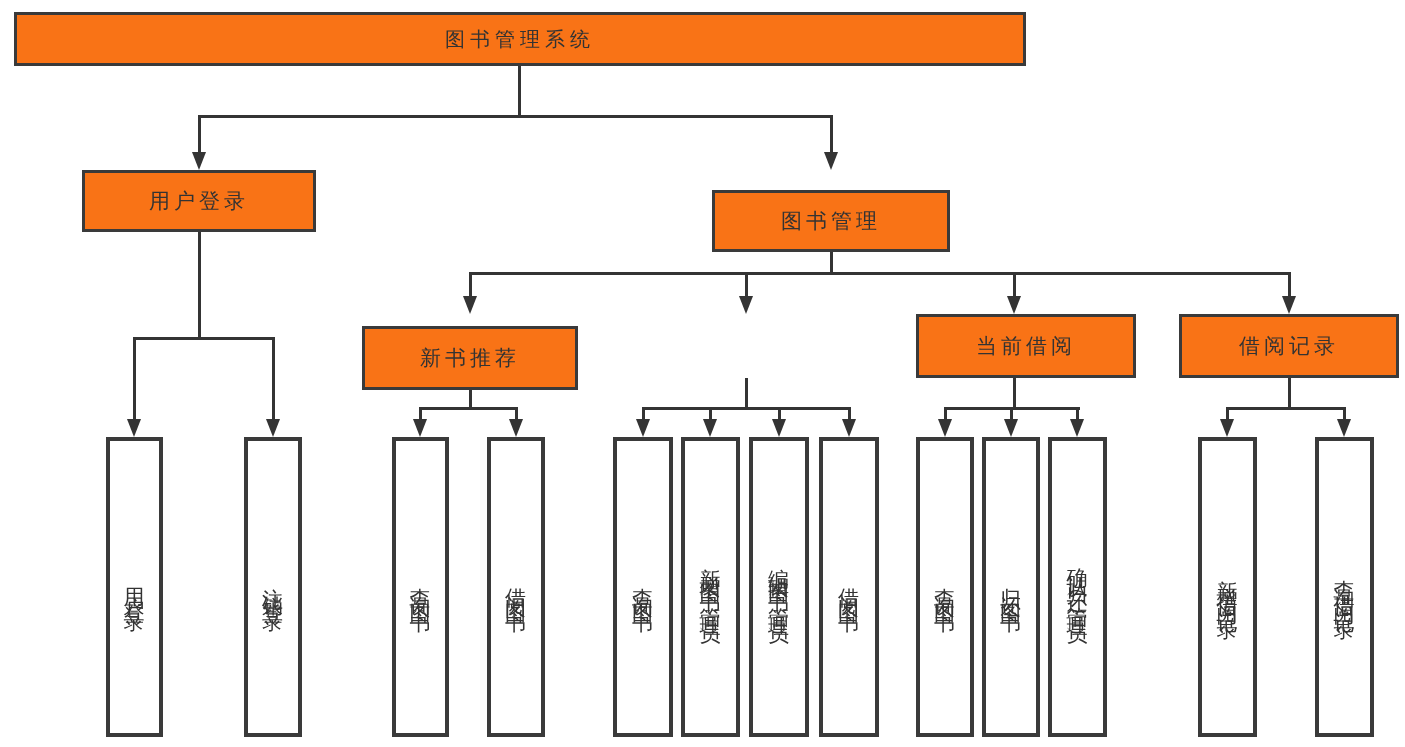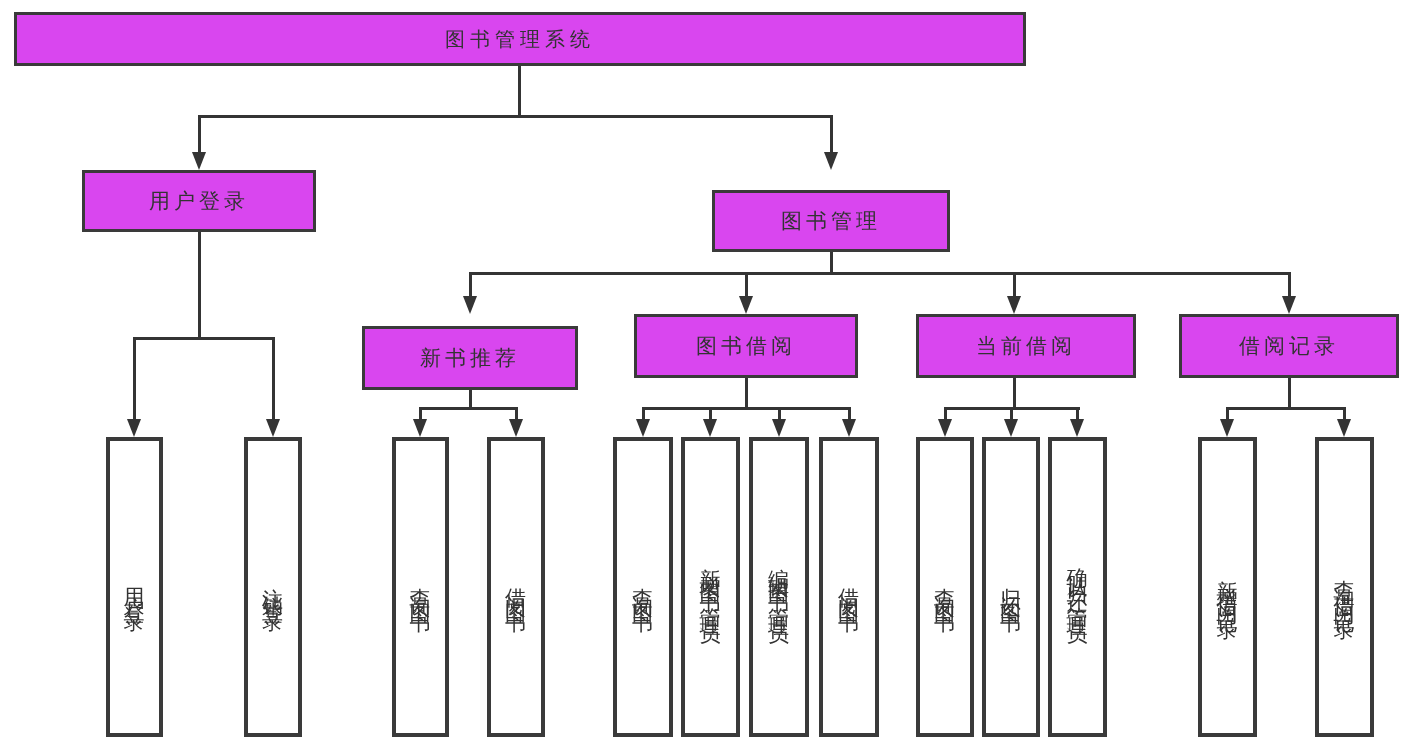--- a/index.html
+++ b/index.html
@@ -15,21 +15,21 @@
     width:1405px;
     height:747px;
     background:var(--background);
     overflow:hidden;
     font-family:"Liberation Sans", sans-serif;
   }
   .hbox{
     position:absolute;
     box-sizing:border-box;
     border:3px solid var(--box-border);
-    background:#d946ef;
+    background:#f97316;
     display:flex;
     align-items:center;
     justify-content:center;
     color:var(--text);
     font-size:21px;
     letter-spacing:4px;
     z-index:2;
   }
   .hbox.root{font-size:20px;letter-spacing:5px;}
   .vbox{
@@ -109,23 +109,20 @@
   <div class="vline" style="left:745px;top:272px;height:26px;"></div>
   <div class="arrowhead" style="left:739px;top:296px;"></div>
   <div class="vline" style="left:1013px;top:272px;height:26px;"></div>
   <div class="arrowhead" style="left:1007px;top:296px;"></div>
   <div class="vline" style="left:1288px;top:272px;height:26px;"></div>
   <div class="arrowhead" style="left:1282px;top:296px;"></div>
 
   <div class="hbox" style="left:362px;top:326px;width:216px;height:64px;">
     <span>新书推荐</span>
   </div>
-  <div class="hbox" style="left:634px;top:314px;width:224px;height:64px;">
-    <span>图书借阅</span>
-  </div>
   <div class="hbox" style="left:904px;top:314px;width:220px;height:64px;margin-left:12px;">
     <span>当前借阅</span>
   </div>
   <div class="hbox" style="left:1179px;top:314px;width:220px;height:64px;">
     <span>借阅记录</span>
   </div>
 
   <div class="vline" style="left:469px;top:378px;height:32px;"></div>
   <div class="hline" style="left:419px;top:407px;width:99px;"></div>
   <div class="vline" style="left:419px;top:407px;height:16px;"></div>

